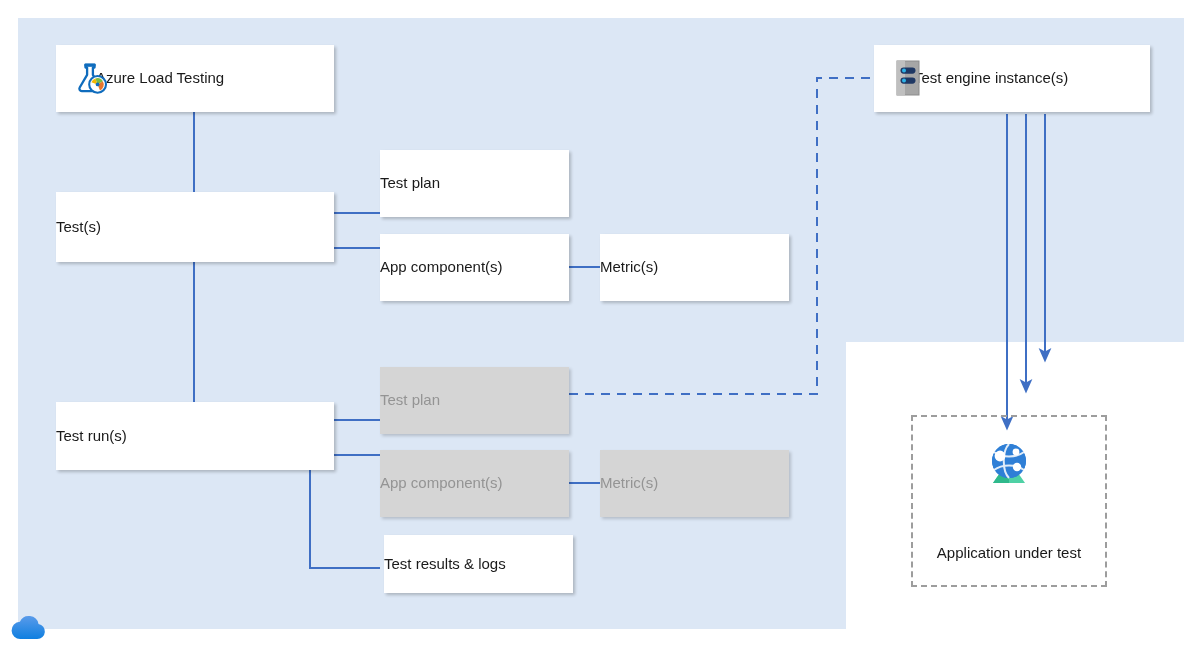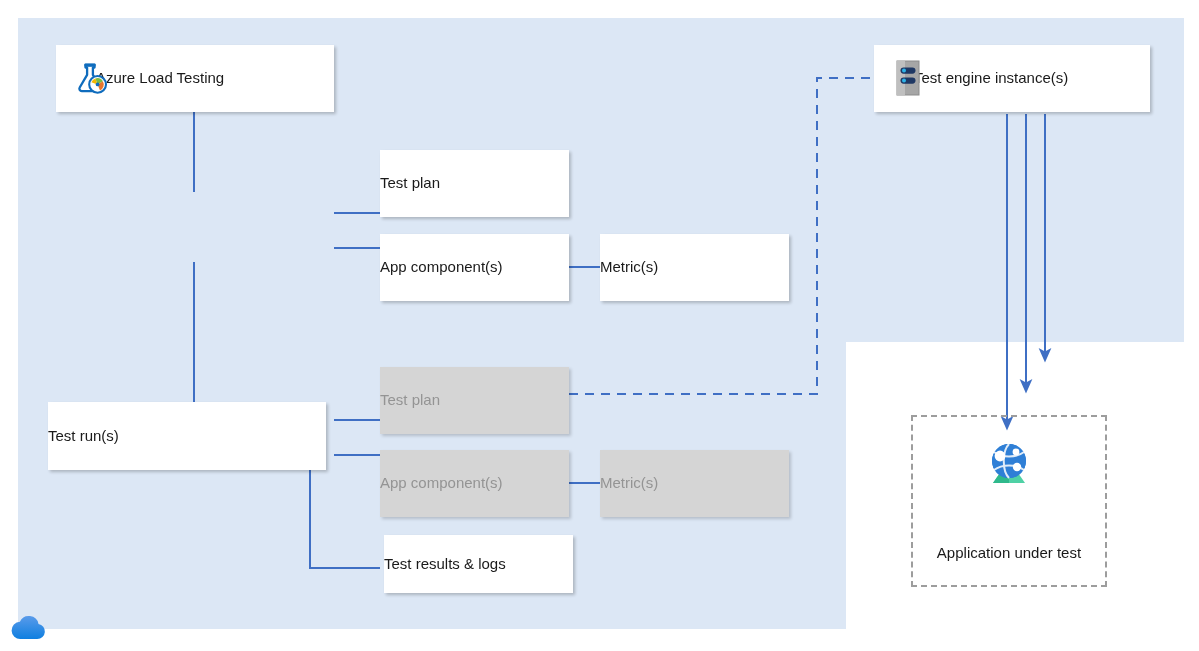--- a/index.html
+++ b/index.html
@@ -73,34 +73,37 @@
         <circle cx="25.6" cy="25.4" r="8.4" fill="#ffffff" stroke="#0f6cbd" stroke-width="2.1"></circle>
         <path d="M25.6 25.4 L19.3 23.2 A6.6 6.6 0 0 1 23.4 19.4 Z" fill="#f2b705"></path>
         <path d="M25.6 25.4 L23.4 19.4 A6.6 6.6 0 0 1 30.9 22.2 Z" fill="#7fba42"></path>
         <path d="M25.6 25.4 L30.9 22.2 A6.6 6.6 0 0 1 28.0 31.4 Z" fill="#e8762d"></path>
         <circle cx="25.6" cy="25.4" r="1.9" fill="#0f6cbd"></circle>
       </svg>
     </span>
     <span class="lbl">Azure Load Testing</span>
   </div>
 
+  <div class="node" style="left:56px;top:192px;width:278px;height:70px;">
+    <span class="lbl">Test(s)</span>
+  </div>
 
   <div class="node" style="left:380px;top:150px;width:189px;height:67px;">
     <span class="lbl">Test plan</span>
   </div>
 
   <div class="node" style="left:380px;top:234px;width:189px;height:67px;">
     <span class="lbl">App component(s)</span>
   </div>
 
   <div class="node" style="left:600px;top:234px;width:189px;height:67px;">
     <span class="lbl">Metric(s)</span>
   </div>
 
-  <div class="node" style="left:48px;top:402px;width:278px;height:68px;">
+  <div class="node" style="left:56px;top:402px;width:278px;height:68px;">
     <span class="lbl">Test run(s)</span>
   </div>
 
   <div class="node dim" style="left:380px;top:367px;width:189px;height:67px;">
     <span class="lbl">Test plan</span>
   </div>
 
   <div class="node dim" style="left:380px;top:450px;width:189px;height:67px;">
     <span class="lbl">App component(s)</span>
   </div>

